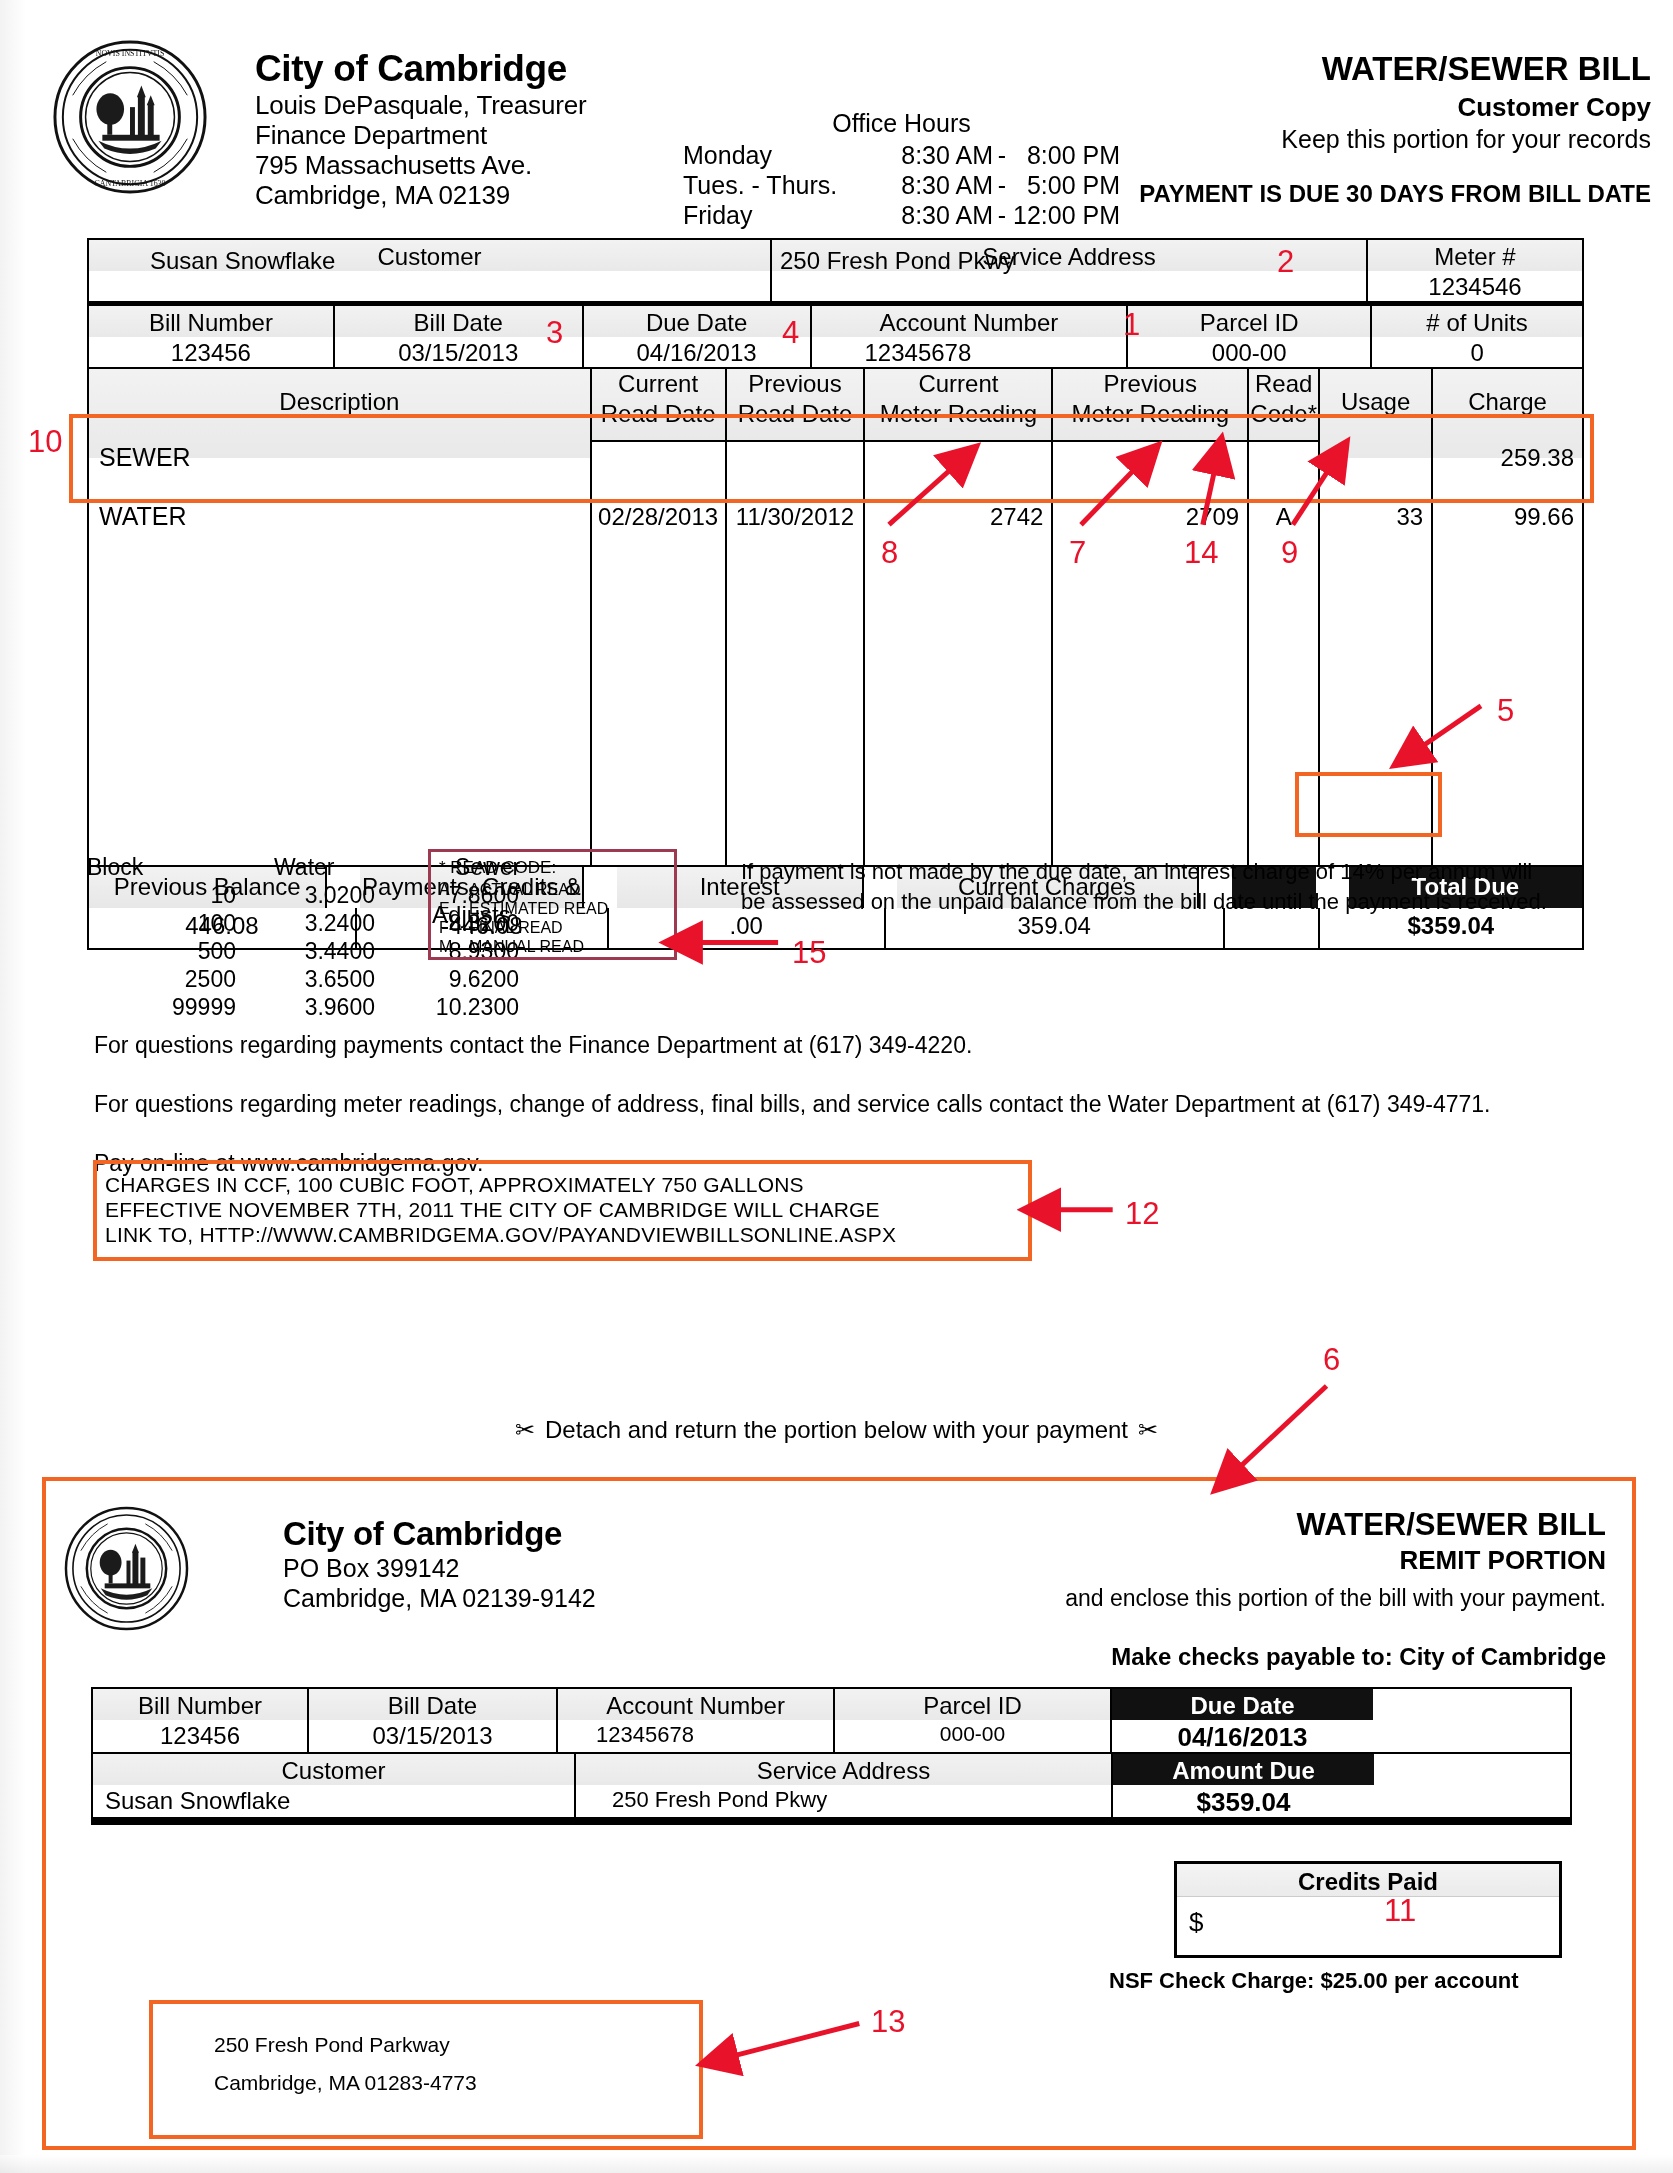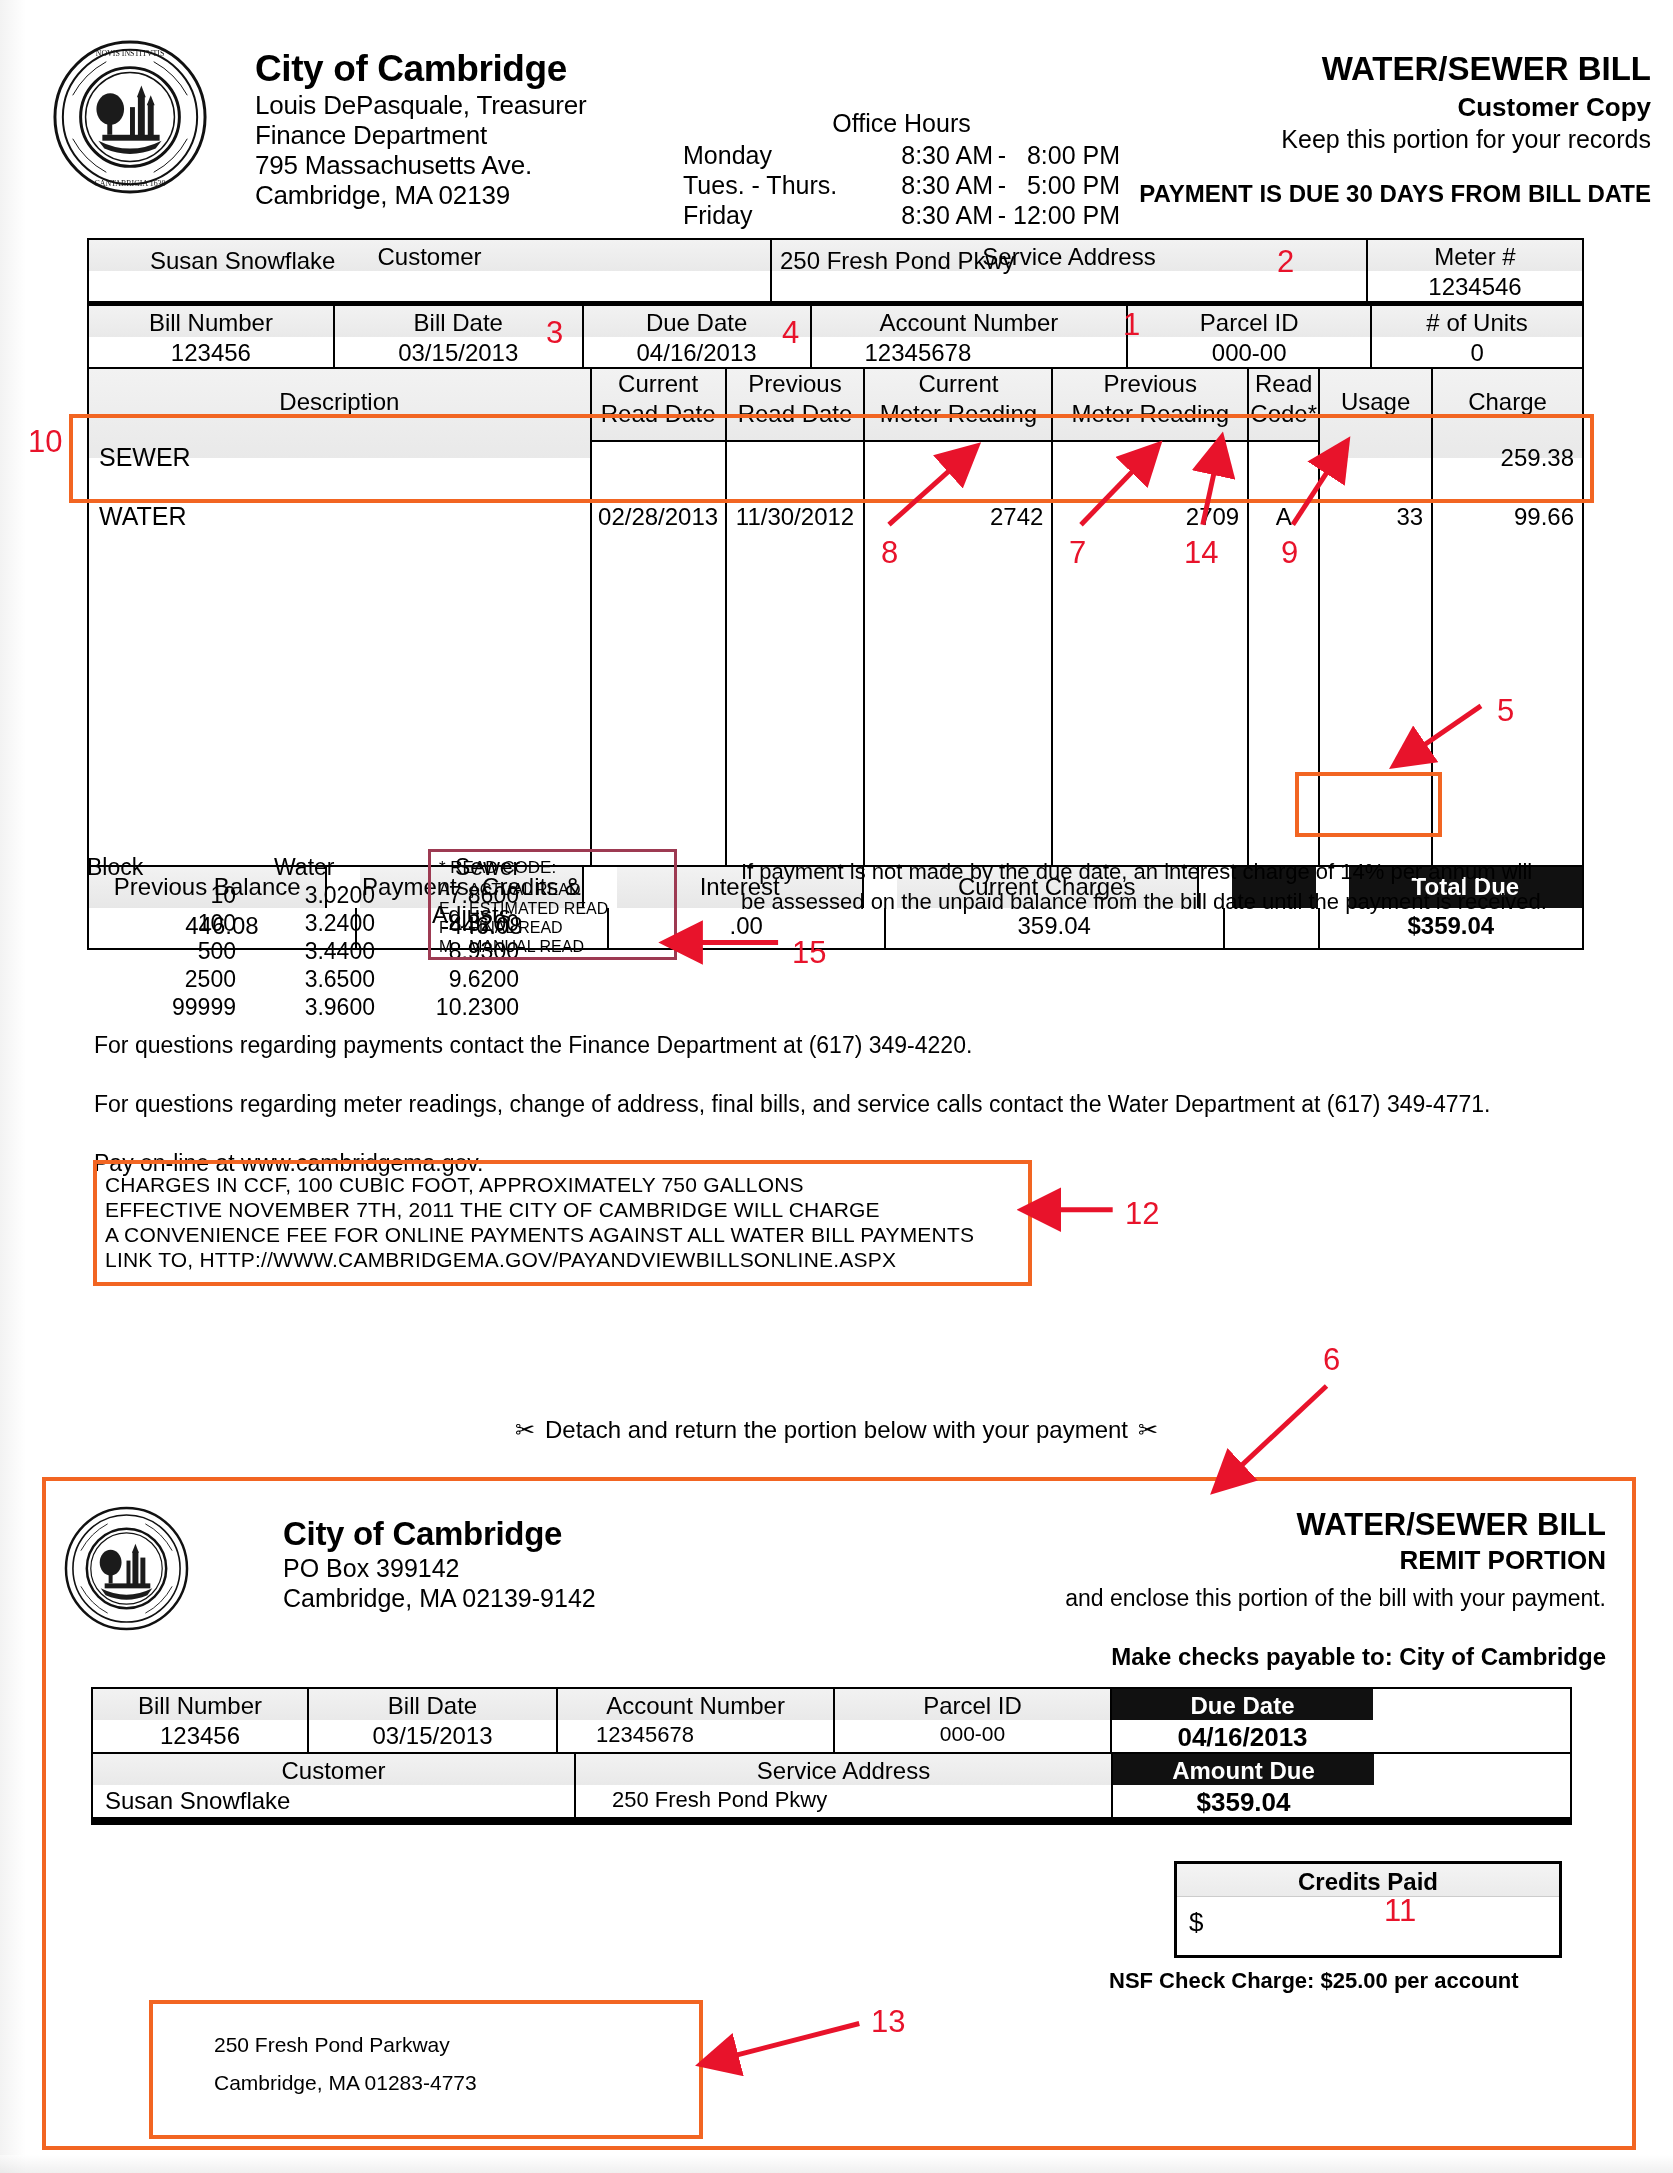--- a/index.html
+++ b/index.html
@@ -605,21 +605,20 @@
 
   <div class="abs" id="contact-block">
     <div class="contact-line">For questions regarding payments contact the Finance Department at (617) 349-4220.</div>
     <div class="contact-line">For questions regarding meter readings, change of address, final bills, and service calls contact the Water Department at (617) 349-4771.</div>
     <div class="contact-line">Pay on-line at www.cambridgema.gov.</div>
   </div>
 
   <div class="abs" id="ccf-box">
     <div class="ccf-line">CHARGES IN CCF, 100 CUBIC FOOT, APPROXIMATELY 750 GALLONS</div>
     <div class="ccf-line">EFFECTIVE NOVEMBER 7TH, 2011 THE CITY OF CAMBRIDGE WILL CHARGE</div>
-    <div class="ccf-line">A CONVENIENCE FEE FOR ONLINE PAYMENTS AGAINST ALL WATER BILL PAYMENTS</div>
     <div class="ccf-line">LINK TO, HTTP://WWW.CAMBRIDGEMA.GOV/PAYANDVIEWBILLSONLINE.ASPX</div>
   </div>
 
   <div class="abs" id="detach-line">
     <span class="scissors">✂</span><span>Detach and return the portion below with your payment</span><span class="scissors">✂</span>
   </div>
 
   <div class="abs" id="remit-portion"></div>
 
   <div class="abs" id="remit-seal">

